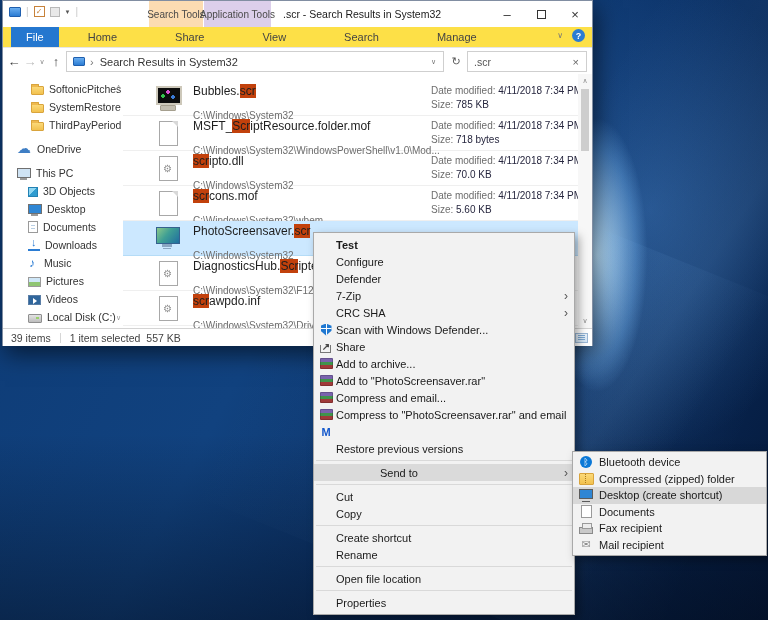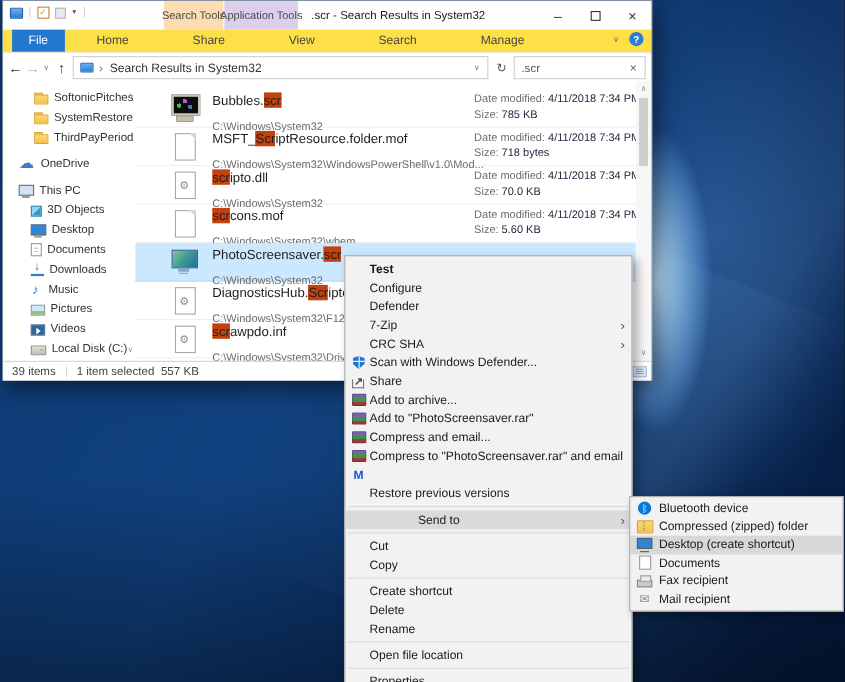--- a/index.html
+++ b/index.html
@@ -441,24 +441,20 @@
         <span class="micon"></span>
         <span class="mlabel">Copy</span>
       </div>
       <div class="msep"></div>
       <div class="mitem">
         <span class="micon"></span>
         <span class="mlabel">Create shortcut</span>
       </div>
       <div class="mitem">
         <span class="micon"></span>
-        <span class="mlabel">Delete</span>
-      </div>
-      <div class="mitem">
-        <span class="micon"></span>
         <span class="mlabel">Rename</span>
       </div>
       <div class="msep"></div>
       <div class="mitem">
         <span class="micon"></span>
         <span class="mlabel">Open file location</span>
       </div>
       <div class="msep"></div>
       <div class="mitem">
         <span class="micon"></span>

